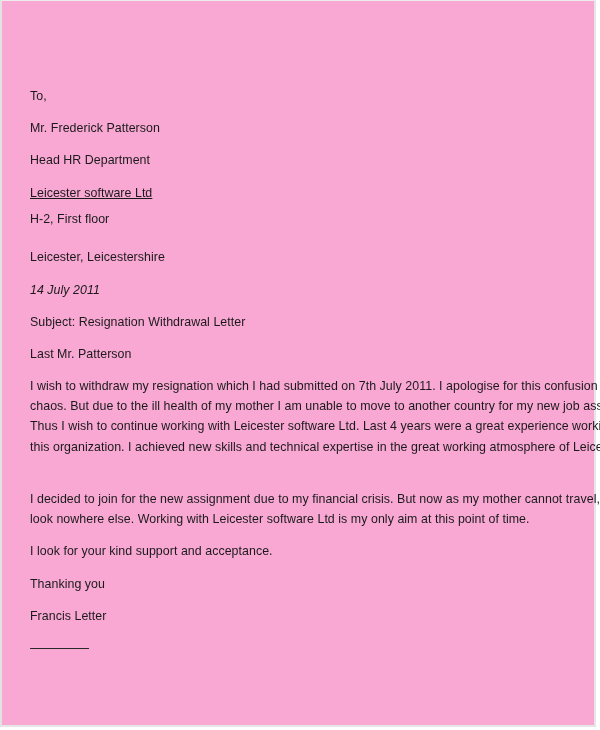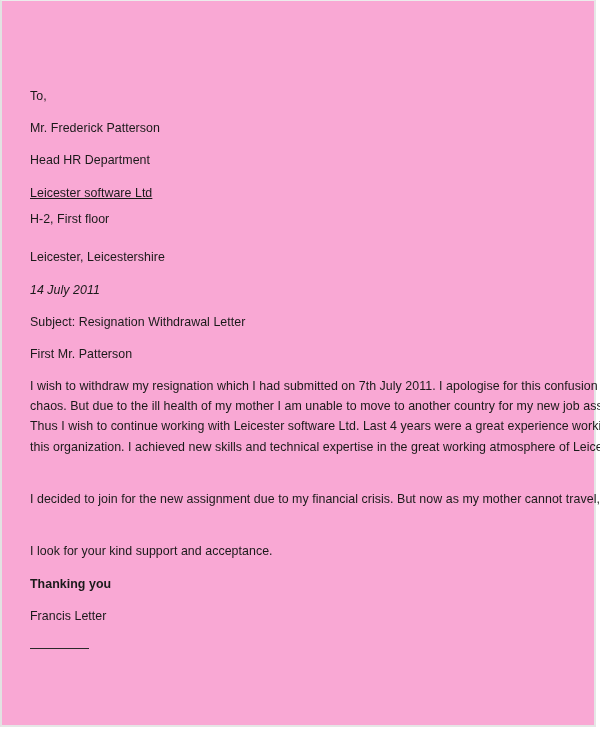--- a/index.html
+++ b/index.html
@@ -62,31 +62,32 @@
   <div class="line" style="top:88px;">To,</div>
 
   <div class="line" style="top:120px;">Mr. Frederick Patterson</div>
   <div class="line" style="top:152px;">Head HR Department</div>
   <div class="line" style="top:185px;text-decoration:underline;">Leicester software Ltd</div>
   <div class="line" style="top:211px;">H-2, First floor</div>
   <div class="line" style="top:249px;">Leicester, Leicestershire</div>
 
   <div class="line" style="top:282px;font-style:italic;">14 July 2011</div>
   <div class="line" style="top:314px;">Subject: Resignation Withdrawal Letter</div>
-  <div class="line" style="top:346px;">First Mr. Patterson</div>
+  <div class="line" style="top:346px;">Last Mr. Patterson</div>
 
   <div class="para" style="top:375px;">
     <span>I wish to withdraw my resignation which I had submitted on 7th July 2011. I apologise for this confusion and</span>
     <span>chaos. But due to the ill health of my mother I am unable to move to another country for my new job assignment.</span>
     <span>Thus I wish to continue working with Leicester software Ltd. Last 4 years were a great experience working with</span>
     <span>this organization. I achieved new skills and technical expertise in the great working atmosphere of Leicester</span>
   </div>
 
   <div class="para" style="top:488px;">
     <span>I decided to join for the new assignment due to my financial crisis. But now as my mother cannot travel, I want to</span>
+    <span>look nowhere else. Working with Leicester software Ltd is my only aim at this point of time.</span>
   </div>
 
   <div class="line" style="top:543px;">I look for your kind support and acceptance.</div>
-  <div class="line" style="top:576px;font-weight:bold;">Thanking you</div>
+  <div class="line" style="top:576px;">Thanking you</div>
   <div class="line" style="top:608px;">Francis Letter</div>
 
   <div class="sigline"></div>
 </div>
 
 </body></html>

